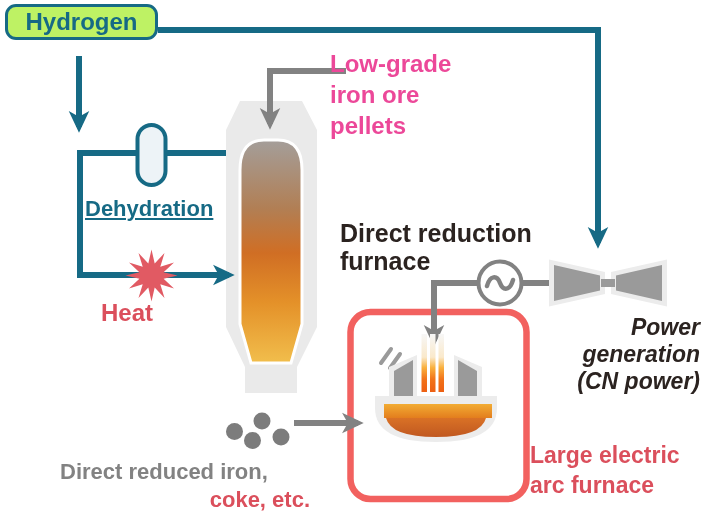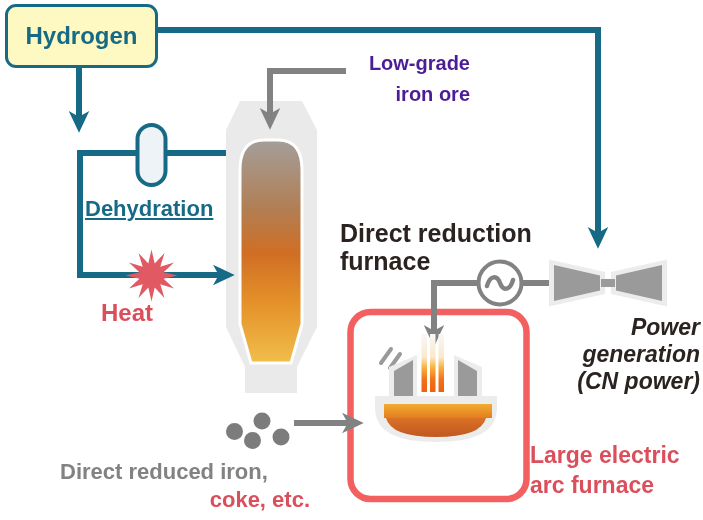--- a/index.html
+++ b/index.html
@@ -3,26 +3,26 @@
 <meta charset="utf-8">
 <style>
   html,body{margin:0;padding:0;background:#fff;}
   .canvas{
     position:relative;width:703px;height:520px;background:#ffffff;overflow:hidden;
     font-family:"Liberation Sans","DejaVu Sans",sans-serif;font-weight:bold;
   }
   .layer{position:absolute;left:0;top:0;}
   .label{position:absolute;line-height:1.2;white-space:nowrap;}
   .hydrogen-box{
-    position:absolute;left:5px;top:4px;width:153px;height:64px;
-    border:3.5px solid #166A85;border-radius:11px;background:#fef9c3;
+    position:absolute;left:5px;top:4px;width:153px;height:36px;
+    border:3.5px solid #166A85;border-radius:11px;background:#bef264;
     display:flex;align-items:center;justify-content:center;box-sizing:border-box;
   }
   .hydrogen-box .label{position:static;color:#166A85;font-size:24px;}
-  .lbl-lowgrade{left:330px;top:48px;width:140px;text-align:right;color:#4c1d95;font-size:20px;line-height:31px;}
+  .lbl-lowgrade{left:330px;top:48px;width:140px;text-align:left;color:#ec4899;font-size:24px;line-height:31px;}
   .lbl-dehydration{left:85px;top:196px;color:#166A85;font-size:22px;text-decoration:underline;}
   .lbl-heat{left:101px;top:299px;width:101px;text-align:left;color:#DB4F5C;font-size:24px;}
   .lbl-drf{left:340px;top:219px;color:#2B2320;font-size:25px;line-height:28px;}
   .lbl-power{left:528px;top:314px;width:172px;text-align:right;color:#2B2320;font-size:23px;line-height:27px;font-style:italic;}
   .lbl-eaf{left:530px;top:440px;color:#DB4F5C;font-size:23px;line-height:30px;}
   .lbl-dri{left:60px;top:459px;width:250px;color:#828282;font-size:22px;}
   .lbl-coke{left:60px;top:487px;width:250px;text-align:right;color:#DB4F5C;font-size:22px;}
 </style>
 </head>
 <body>
@@ -120,20 +120,21 @@
     <path d="M294,423 L358,423" marker-end="url(#mGray)" stroke="#828282" stroke-width="6" fill="none"></path>
   </svg>
 
   <div class="hydrogen-box">
     <span class="label">Hydrogen</span>
   </div>
 
   <div class="label lbl-lowgrade">
     <div>Low-grade</div>
     <div>iron ore</div>
+    <div>pellets</div>
   </div>
 
   <div class="label lbl-dehydration">Dehydration</div>
 
   <div class="label lbl-heat">Heat</div>
 
   <div class="label lbl-drf">
     <div>Direct reduction</div>
     <div>furnace</div>
   </div>

